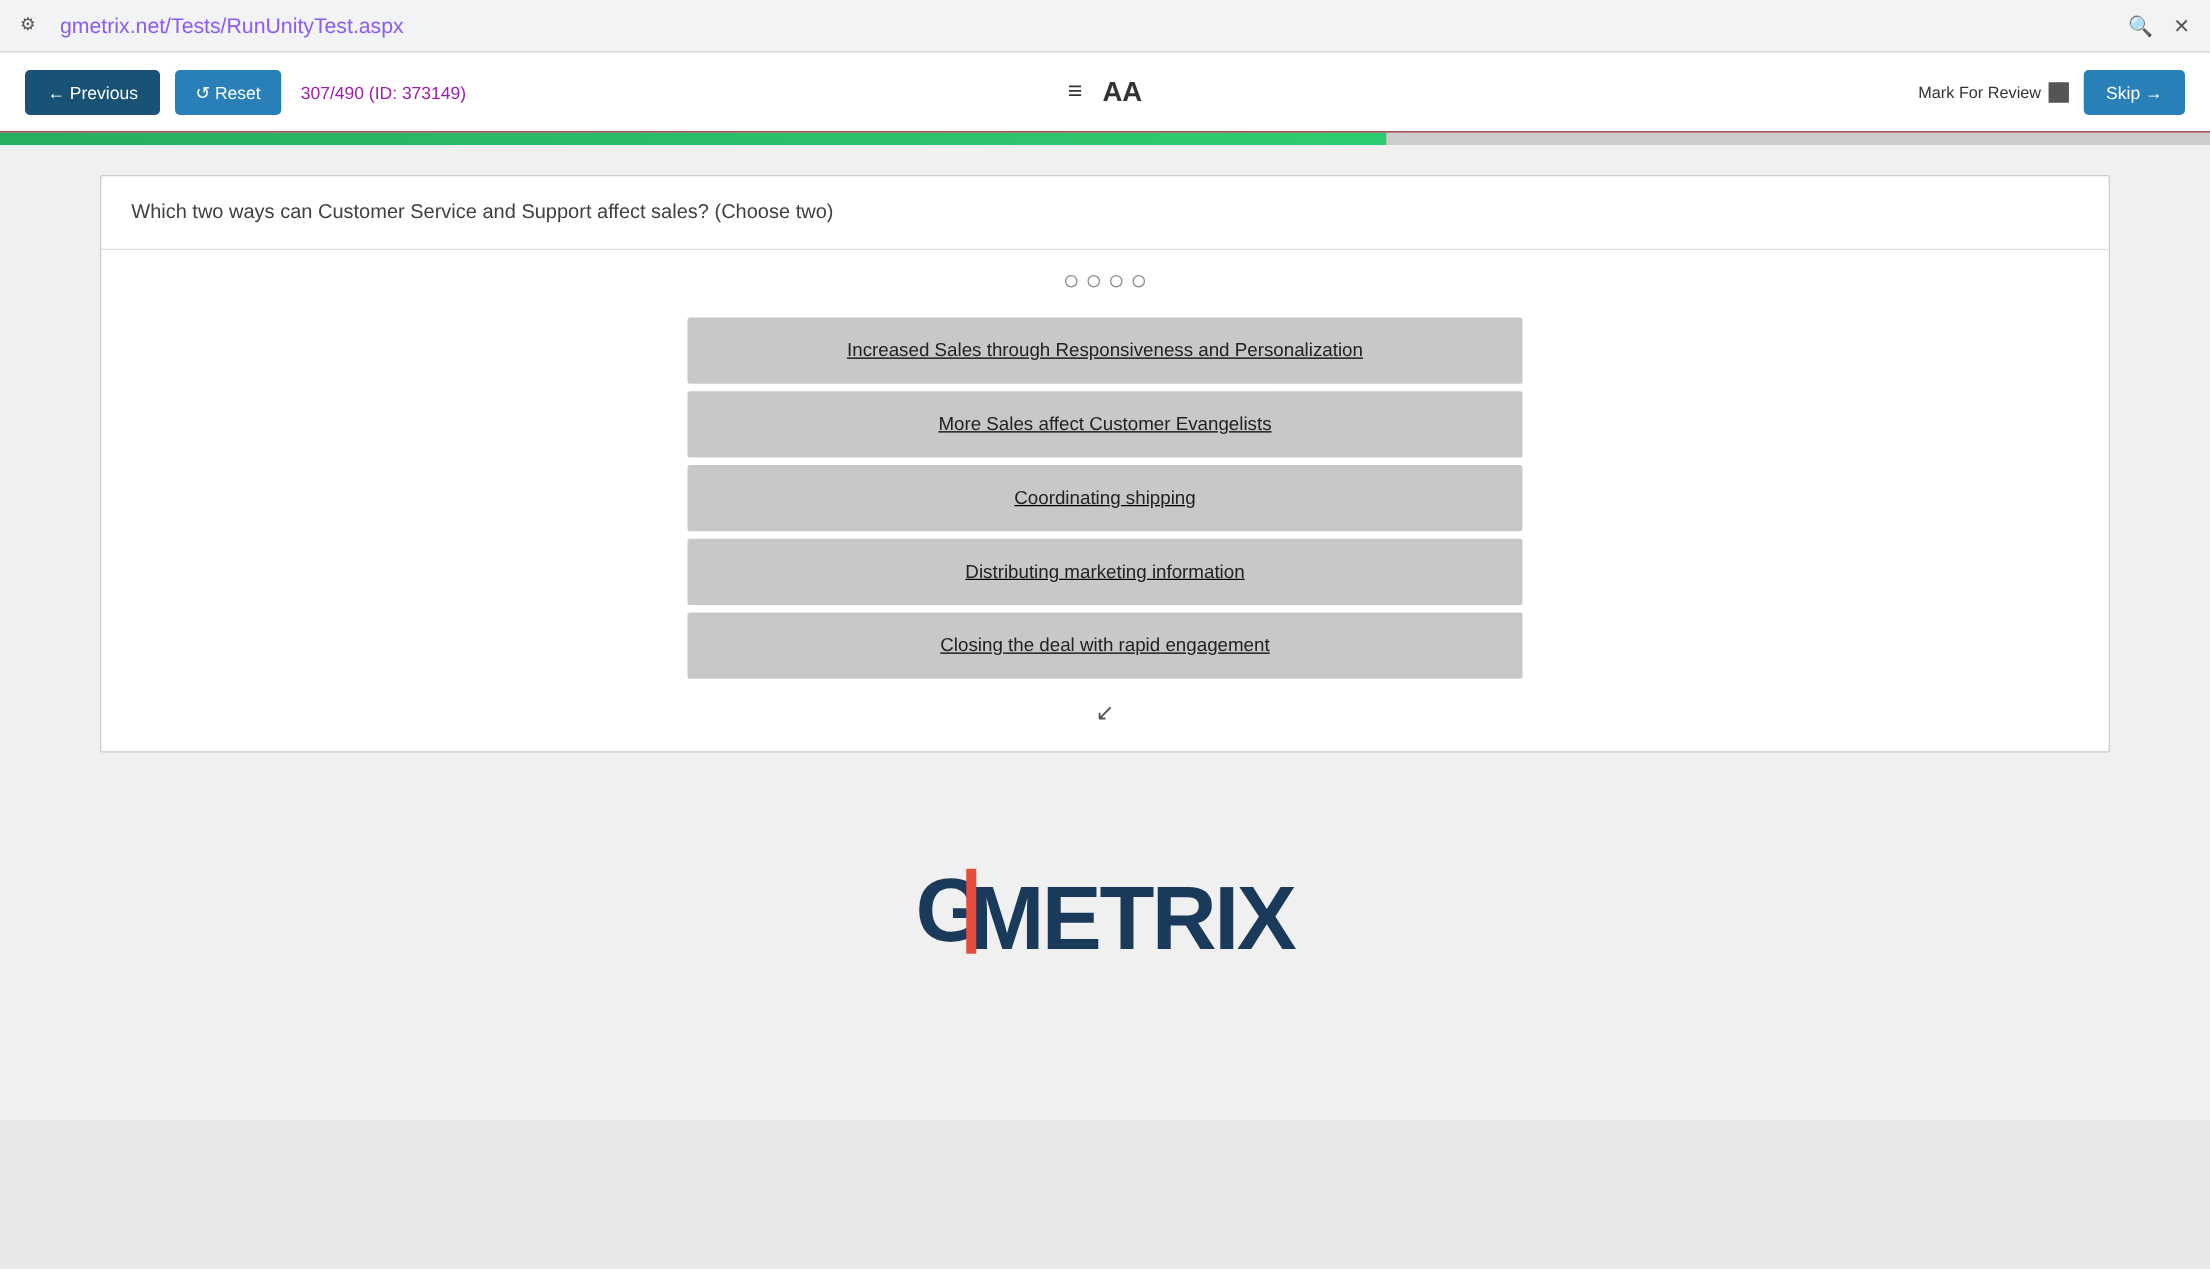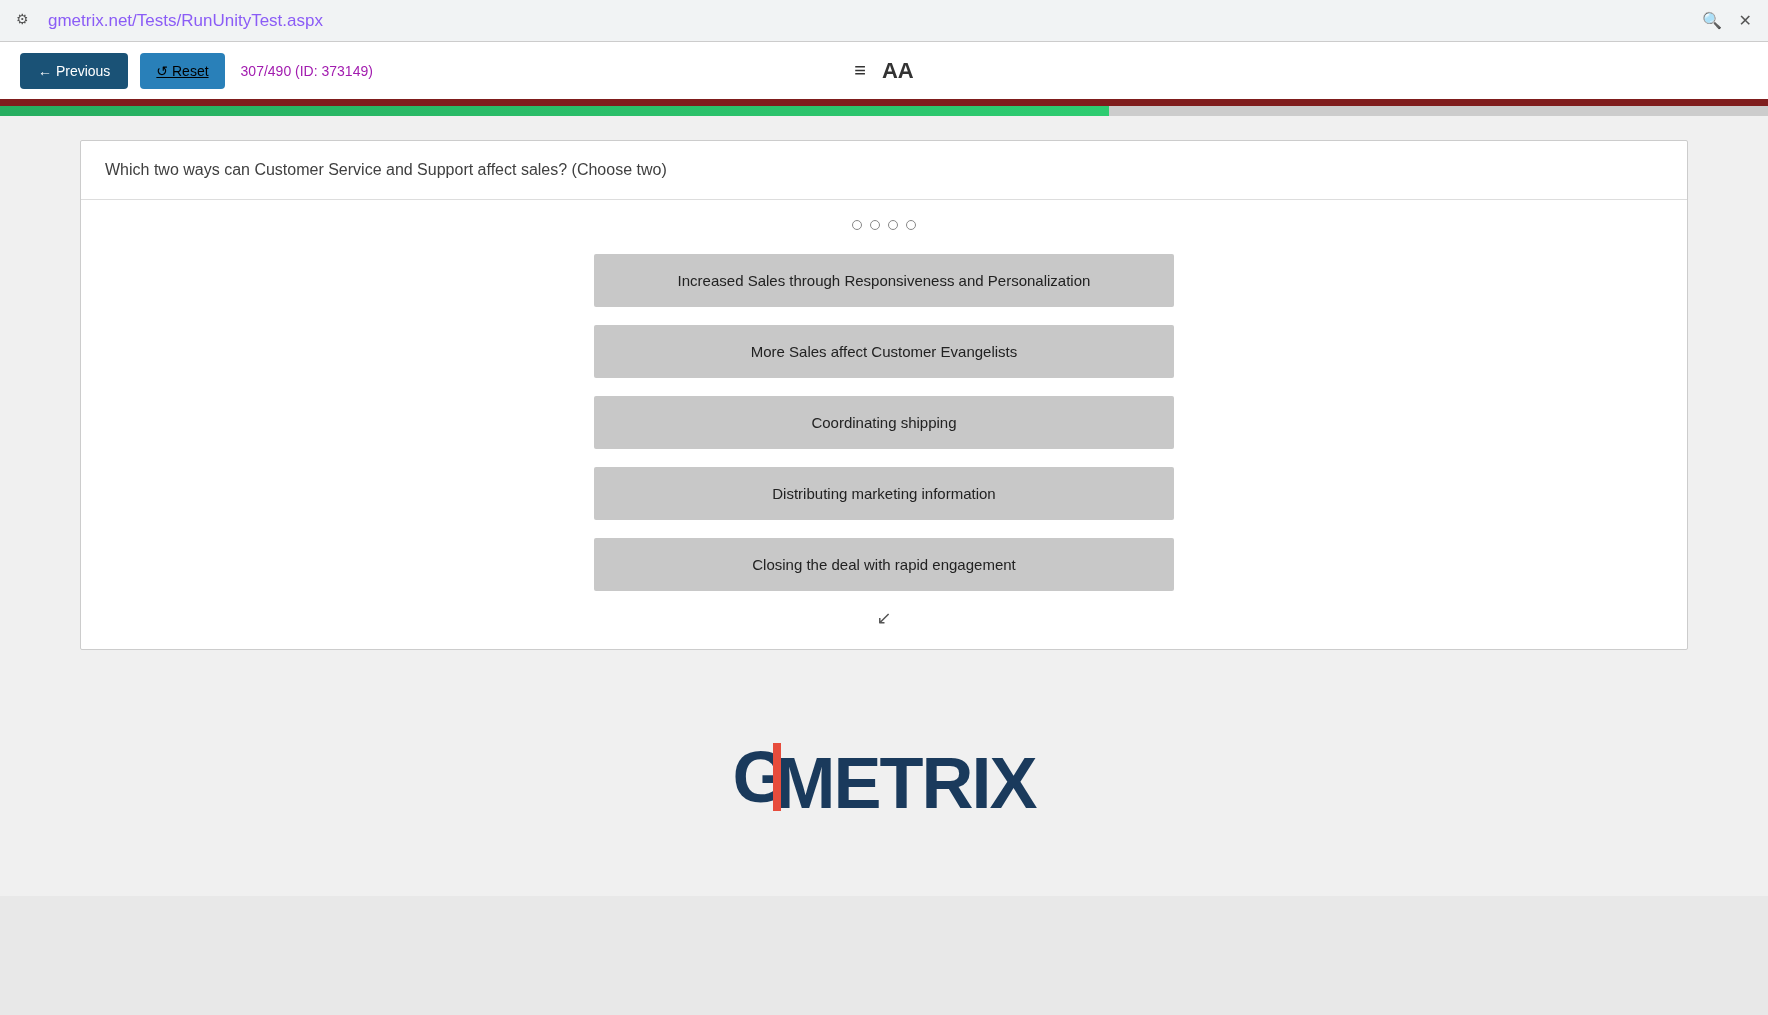--- a/index.html
+++ b/index.html
@@ -43,49 +43,48 @@
     }
 
     
     .toolbar {
       background: #ffffff;
       height: 64px;
       display: flex;
       align-items: center;
       padding: 17px 20px;
       gap: 12px;
-      border-bottom: 7px solid #7f1d1d;
+      border-bottom: 1px solid #7f1d1d;
       position: relative;
     }
     .btn-previous {
       background: #1a5276;
       color: white;
       border: none;
       padding: 10px 18px;
       border-radius: 4px;
       font-size: 14px;
       cursor: pointer;
       display: flex;
       align-items: center;
       gap: 6px;
       font-weight: 500;
     }
     .btn-reset {
       background: #2980b9;
-      color: #000000;
+      color: #ffffff;
       border: none;
       padding: 10px 16px;
       border-radius: 4px;
       font-size: 14px;
       cursor: pointer;
       display: flex;
       align-items: center;
       gap: 6px;
       font-weight: 500;
-      text-decoration: underline;
     }
     .question-counter {
       font-size: 14px;
       color: #a21caf;
       margin-left: 4px;
     }
     .toolbar-center {
       display: flex;
       align-items: center;
       gap: 16px;
@@ -192,22 +191,23 @@
       height: 10px;
       border-radius: 50%;
       border: 1px solid #888;
       background: transparent;
     }
 
     
     .answer-options {
       display: flex;
       flex-direction: column;
-      gap: 18px;
-      width: 580px;
+      gap: 6px;
+      width: 668px;
+      text-decoration: underline;
     }
     .answer-option {
       background: #c8c8c8;
       border: none;
       padding: 18px 24px;
       font-size: 15px;
       color: #222;
       text-align: center;
       cursor: pointer;
       border-radius: 2px;
@@ -245,20 +245,27 @@
 <div class="toolbar">
   <button class="btn-previous">← Previous</button>
   <button class="btn-reset">↺ Reset</button>
   <span class="question-counter">307/490 (ID: 373149)</span>
 
   <div class="toolbar-center">
     <span class="list-icon">≡</span>
     <span class="font-size-label">AA</span>
   </div>
 
+  <div class="toolbar-right">
+    <div class="mark-for-review">
+      <span>Mark For Review</span>
+      <span class="mark-checkbox"></span>
+    </div>
+    <button class="btn-skip">Skip →</button>
+  </div>
 </div>
 
 <div class="progress-bar-container">
   <div class="progress-bar-fill" style="width: 62.7%;"></div>
 </div>
 
 <div class="main-content">
   <div class="question-card">
     <div class="question-text">Which two ways can Customer Service and Support affect sales? (Choose two)</div>
 

